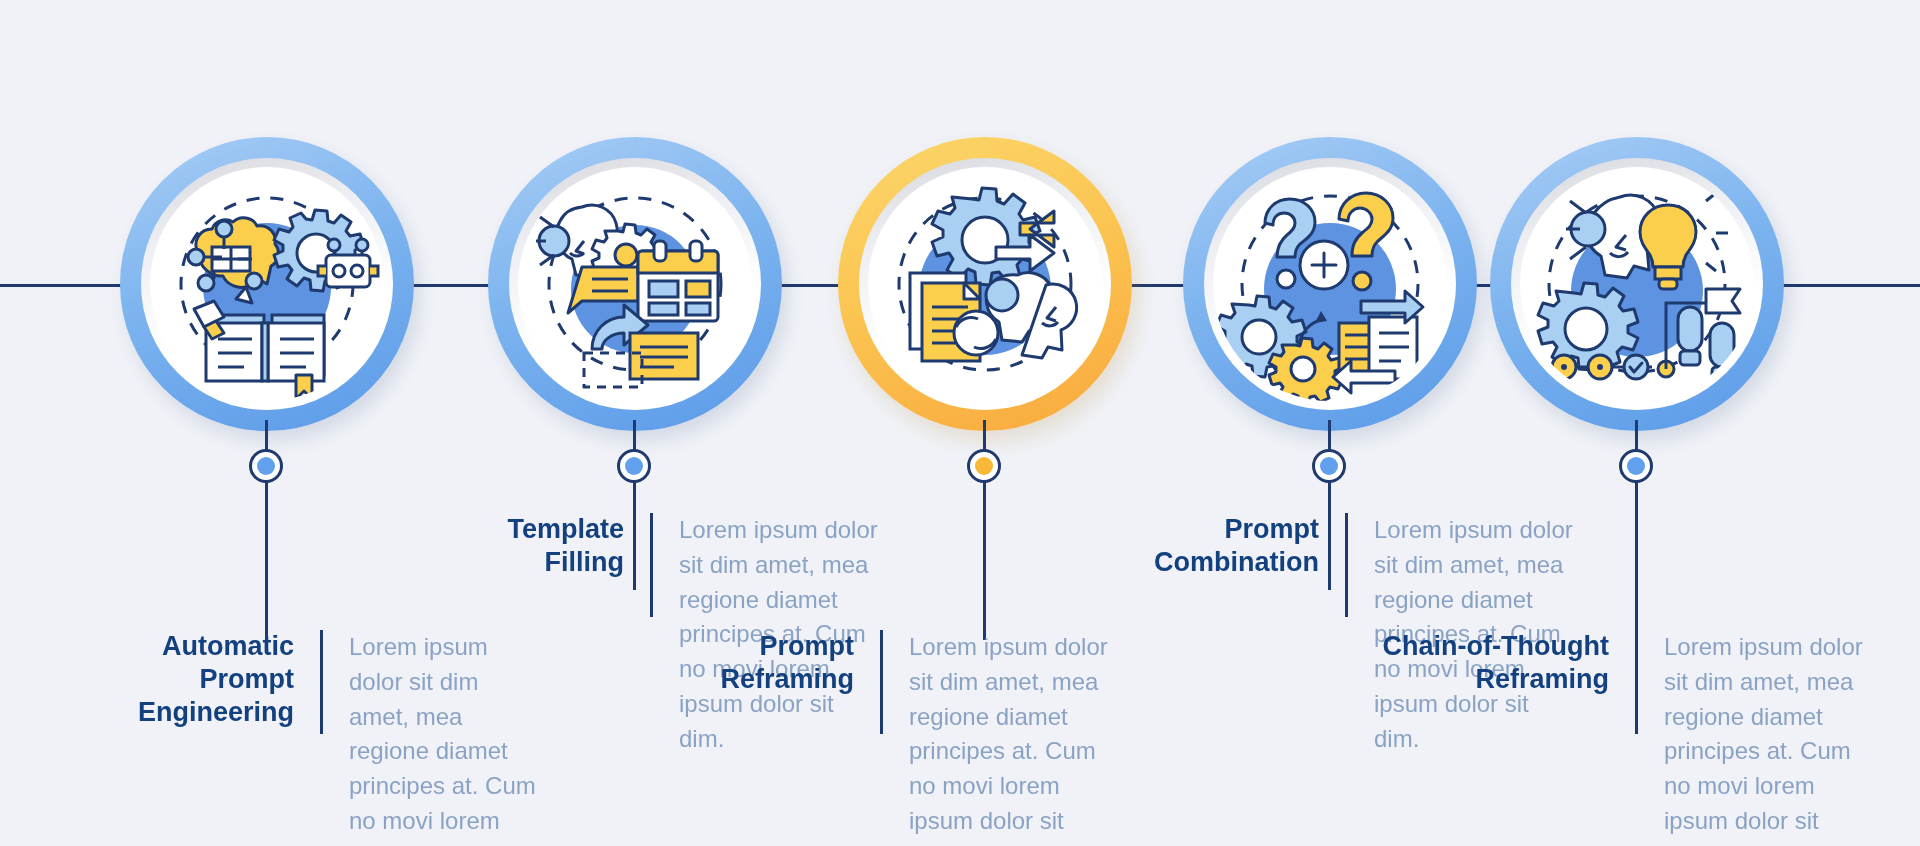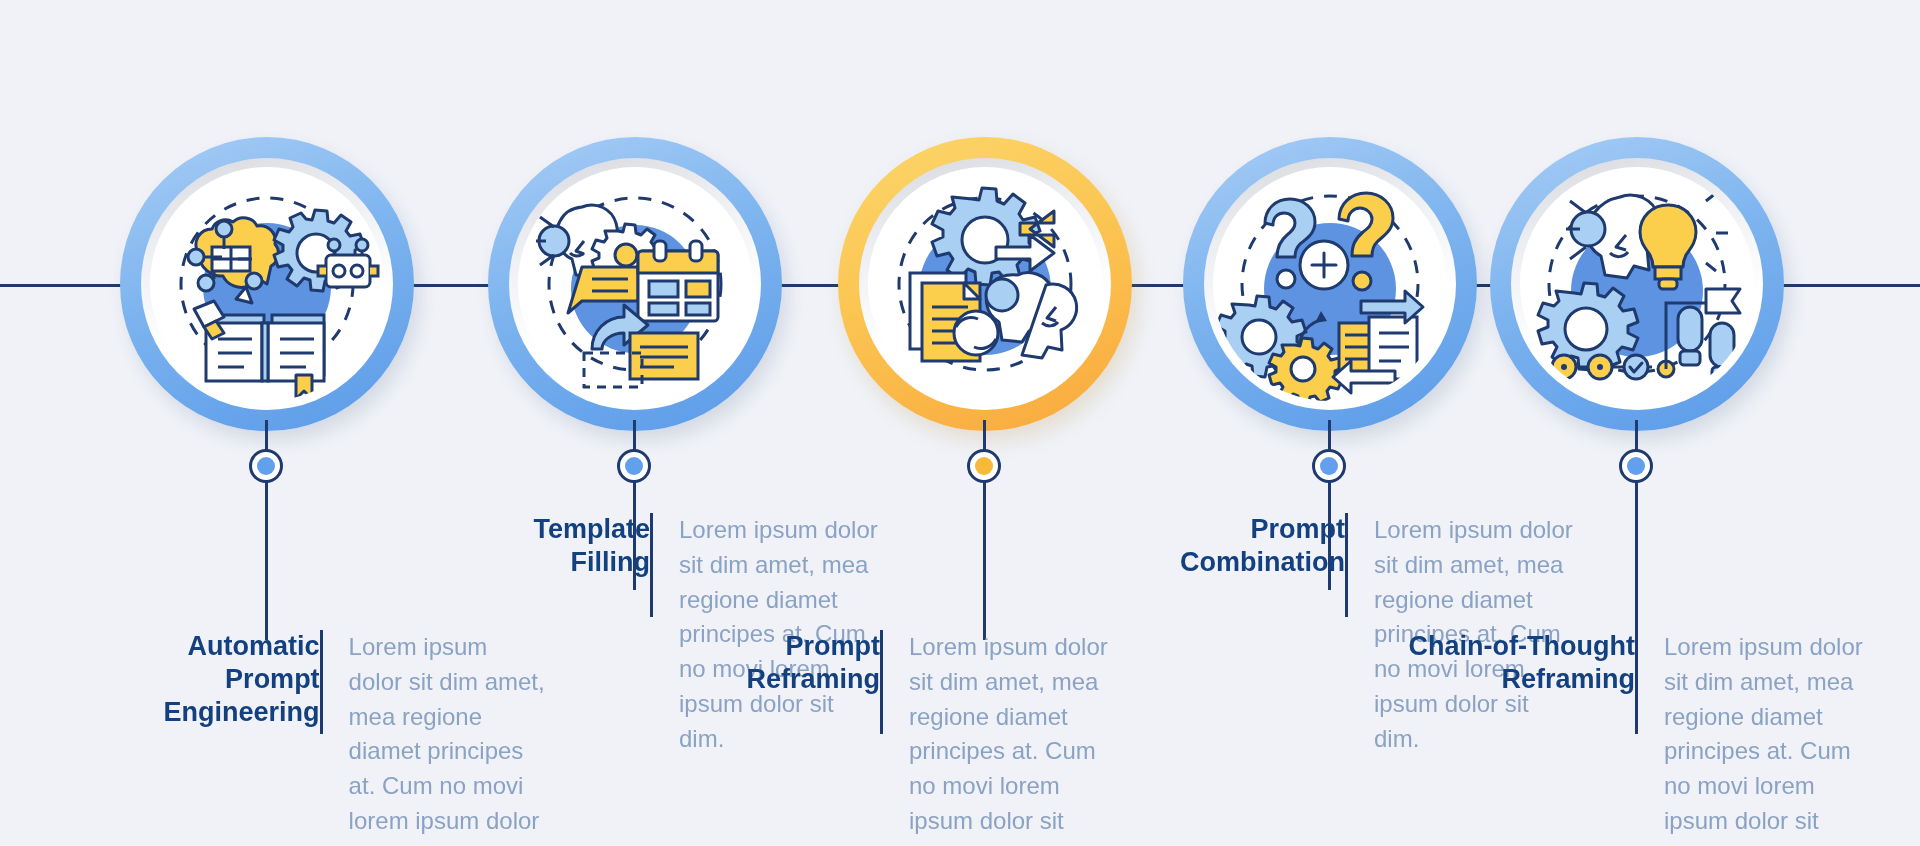--- a/index.html
+++ b/index.html
@@ -101,20 +101,21 @@
     display: flex;
     align-items: flex-start;
   }
 
   .title {
     text-align: right;
     font-size: 27px;
     font-weight: bold;
     line-height: 1.22;
     color: #13407f;
+    padding-right: 26px;
     white-space: pre-line;
   }
 
   .divider {
     width: 3px;
     background: #1e3a6e;
     flex: none;
   }
 
   .desc {

